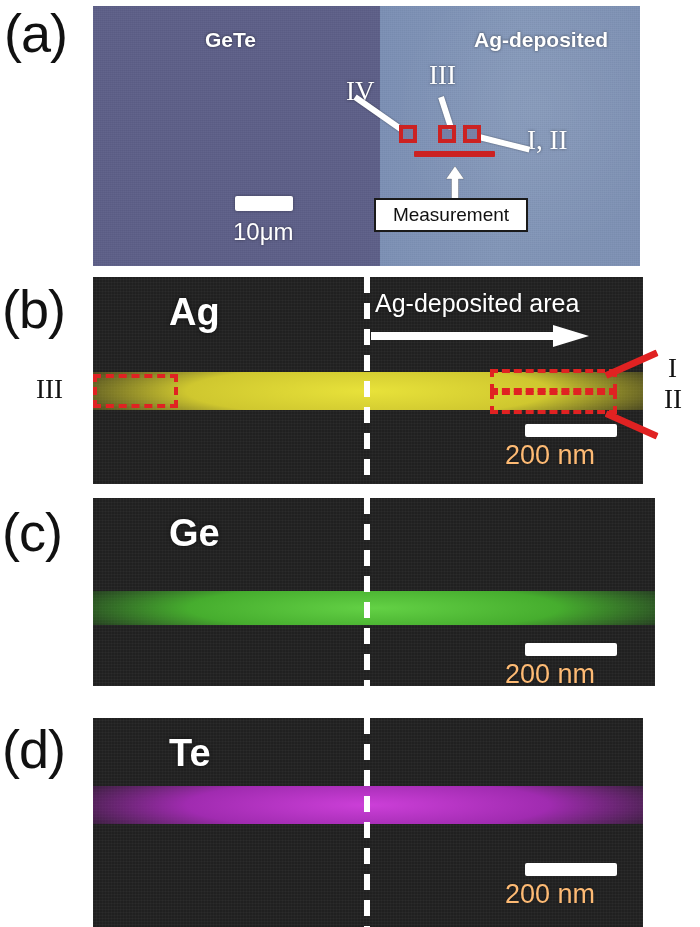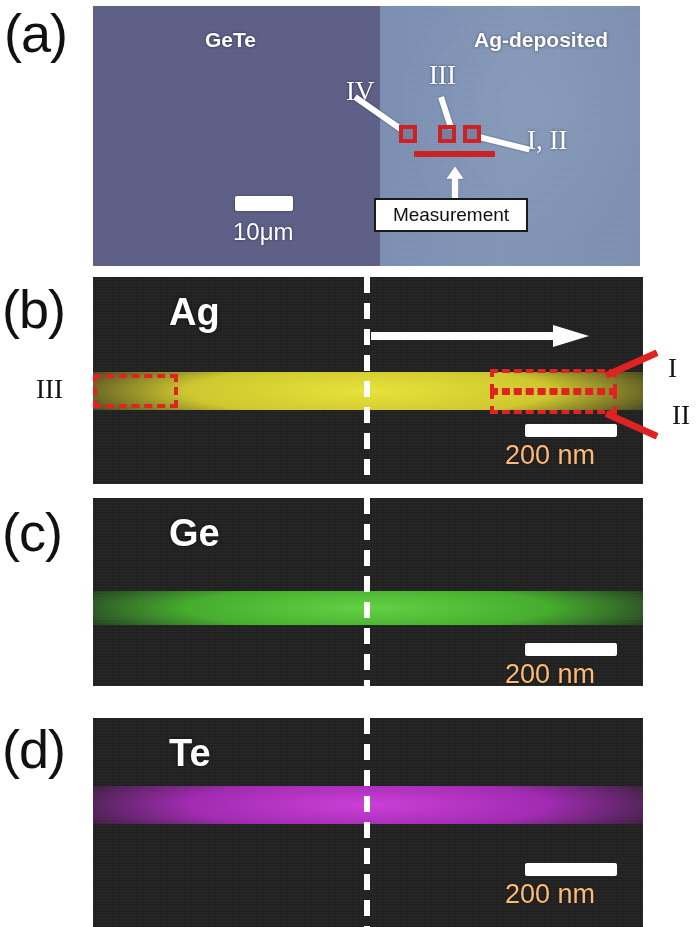--- a/index.html
+++ b/index.html
@@ -167,21 +167,21 @@
     white-space: nowrap;
   }
 
   
   .eds {
     background: #222222;
     left: 93px;
     width: 550px;
   }
   #panel-b { top: 277px;  height: 207px; }
-  #panel-c { top: 498px;  height: 188px; }
+  #panel-c { top: 498px;  height: 188px; padding-left: 12px; }
   #panel-d { top: 718px;  height: 270px; }
 
   .eds-noise {
     position: absolute;
     left: 0; top: 0; right: 0; bottom: 0;
     background-image:
       repeating-linear-gradient(0deg, rgba(255,255,255,0.025) 0 1px, rgba(0,0,0,0.03) 1px 3px),
       repeating-linear-gradient(90deg, rgba(255,255,255,0.02) 0 1px, rgba(0,0,0,0.025) 1px 3px);
     pointer-events: none;
   }
@@ -281,21 +281,21 @@
   }
   .roman-ext {
     position: absolute;
     font-family: "Liberation Serif", serif;
     font-size: 27px;
     color: #111111;
     white-space: nowrap;
   }
   #ext-iii { left: 36px;  top: 374px; }
   #ext-i   { left: 668px; top: 353px; }
-  #ext-ii  { left: 664px; top: 400px; margin-left: 8px; }
+  #ext-ii  { left: 664px; top: 384px; }
 
   
   .scalebar-eds {
     position: absolute;
     width: 92px;
     height: 13px;
     background: #ffffff;
     border-radius: 2px;
   }
   .scaletext-eds {
@@ -358,20 +358,21 @@
 
     <div class="stripe" id="stripe-ag">
       <div class="core"></div>
       <div class="speck"></div>
     </div>
 
     <div class="dash-line"></div>
 
     <div class="eds-symbol">Ag</div>
 
+    <div id="agdep-area">Ag-deposited area</div>
     <svg id="agdep-arrow" viewBox="0 0 218 22">
       <polygon points="0,7 182,7 182,0 218,11 182,22 182,15 0,15" fill="#ffffff"></polygon>
     </svg>
 
     <div class="roi-dashed" id="roi-b-iii"></div>
     <div class="roi-dashed" id="roi-b-i"></div>
     <div class="roi-dashed" id="roi-b-ii"></div>
 
     <div class="scalebar-eds" id="scalebar-b"></div>
     <div class="scaletext-eds" id="scaletext-b">200 nm</div>

